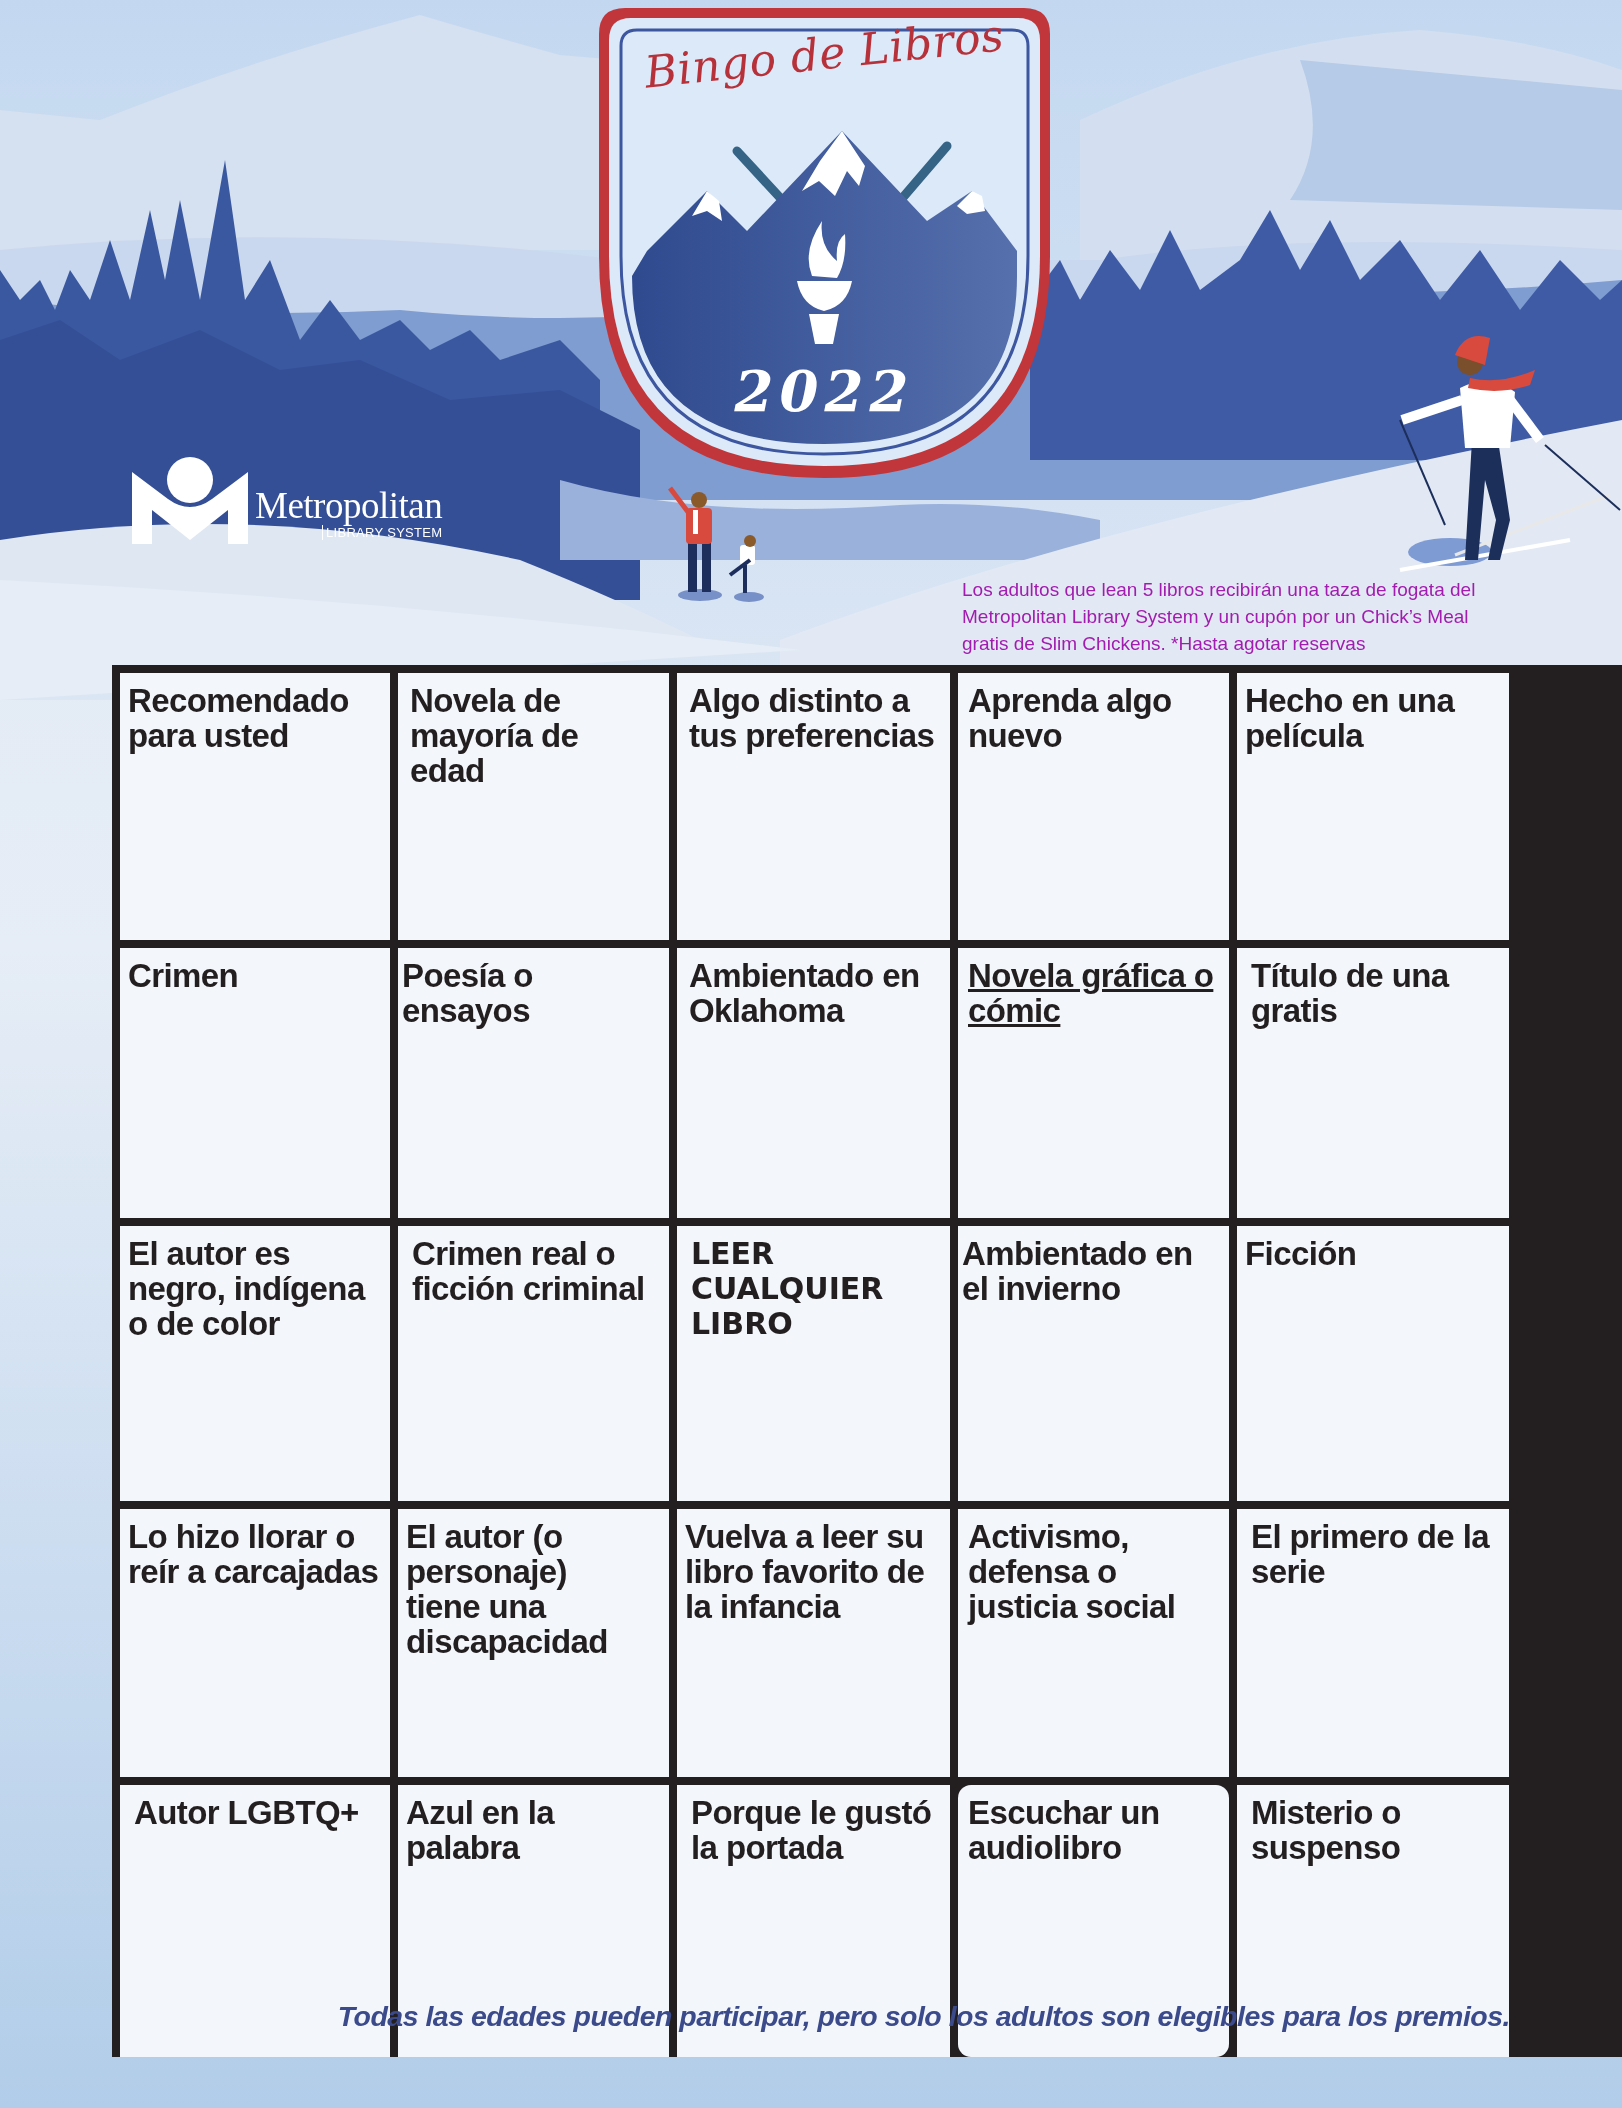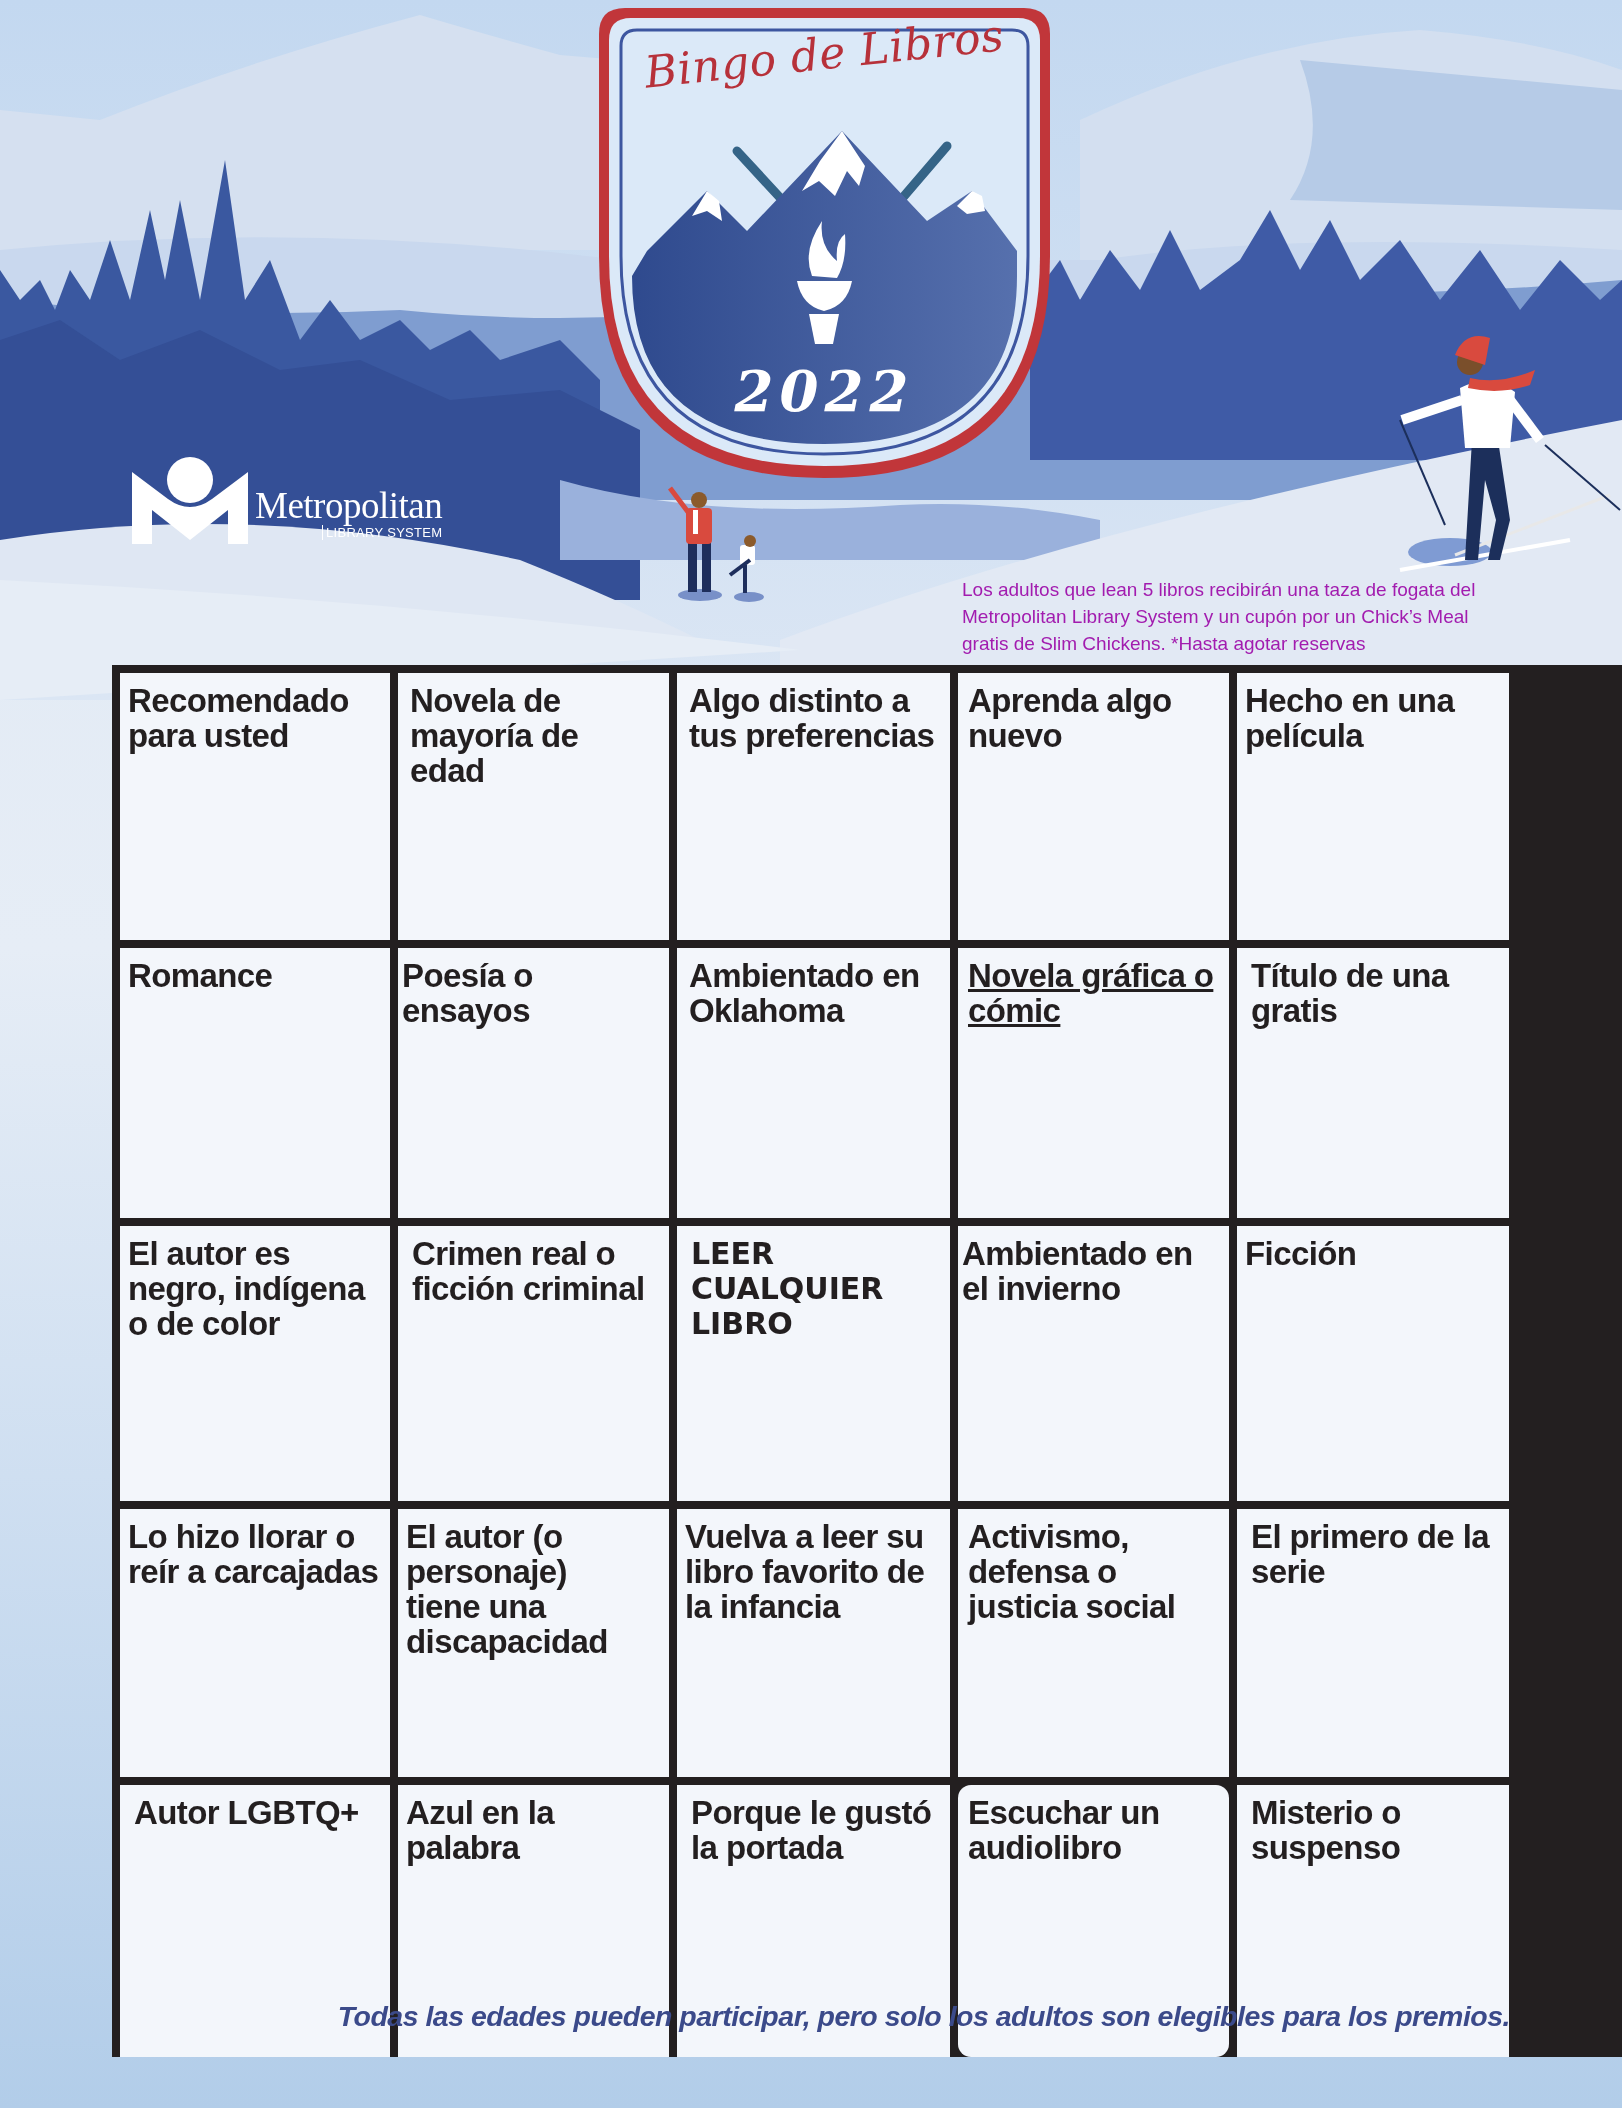--- a/index.html
+++ b/index.html
@@ -132,21 +132,21 @@
 
 <div class="notice">Los adultos que lean 5 libros recibirán una taza de fogata del Metropolitan Library System y un cupón por un Chick’s Meal gratis de Slim Chickens. *Hasta agotar reservas</div>
 
 <div class="grid">
   <div class="cell">Recomendado para usted</div>
   <div class="cell" style="padding-left:12px;">Novela de mayoría de edad</div>
   <div class="cell" style="padding-left:12px;">Algo distinto a tus preferencias</div>
   <div class="cell" style="padding-left:10px;">Aprenda algo nuevo</div>
   <div class="cell">Hecho en una película</div>
 
-  <div class="cell">Romance</div>
+  <div class="cell">Crimen</div>
   <div class="cell" style="padding-left:4px;">Poesía o ensayos</div>
   <div class="cell" style="padding-left:12px;">Ambientado en Oklahoma</div>
   <div class="cell" style="padding-left:10px;text-decoration:underline;">Novela gráfica o cómic</div>
   <div class="cell" style="padding-left:14px;">Título de una gratis</div>
 
   <div class="cell">El autor es negro, indígena o de color</div>
   <div class="cell" style="padding-left:14px;">Crimen real o ficción criminal</div>
   <div class="cell free" style="padding-left:14px;padding-right:40px;">LEER CUALQUIER LIBRO</div>
   <div class="cell" style="padding-left:4px;">Ambientado en el invierno</div>
   <div class="cell">Ficción</div>

